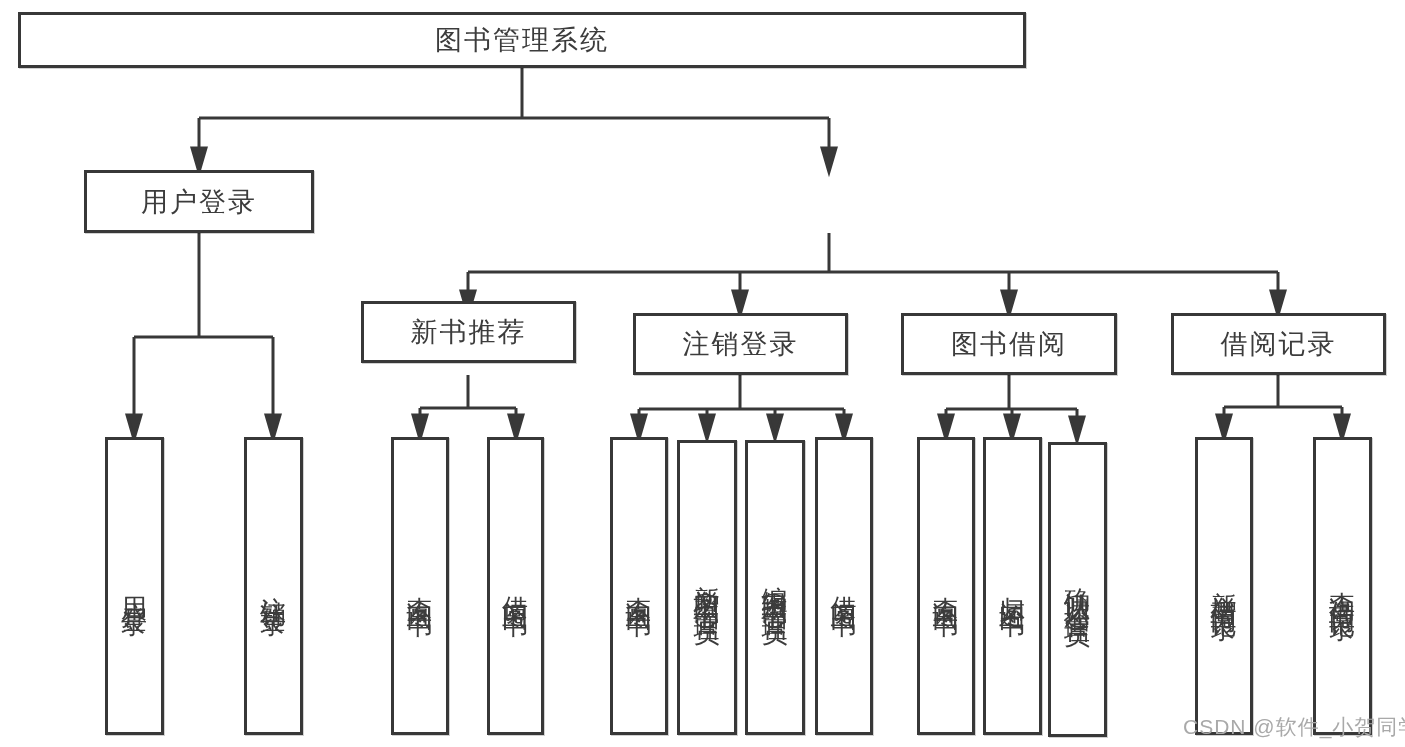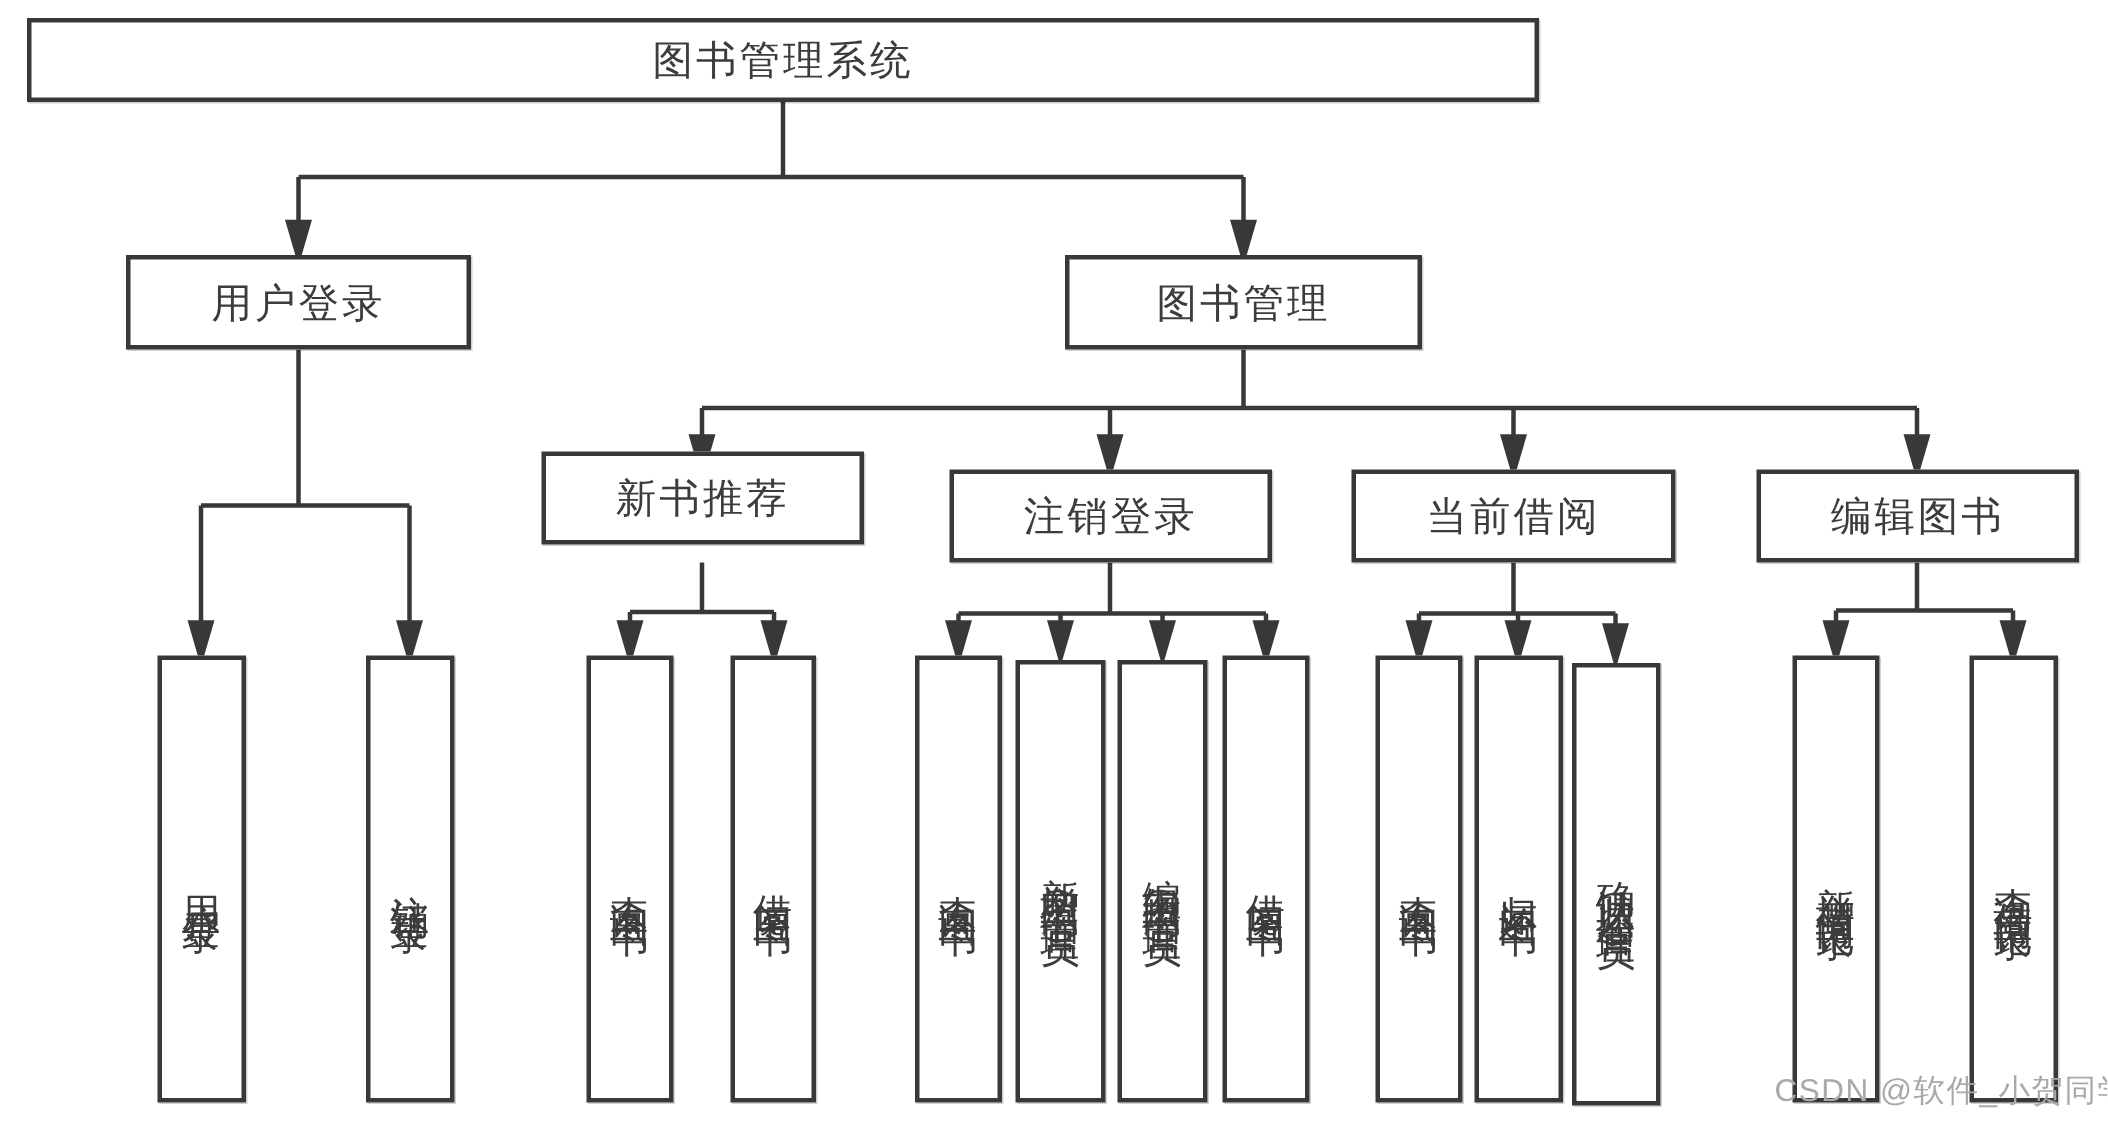--- a/index.html
+++ b/index.html
@@ -93,35 +93,32 @@
     <polygon points="1342,439 1335,415 1349,415"></polygon>
   </svg>
 
   <div class="box h" style="left:18px;top:12px;width:1008px;height:56px">
     <span>图书管理系统</span>
   </div>
 
   <div class="box h" style="left:84px;top:170px;width:230px;height:63px">
     <span>用户登录</span>
   </div>
-  <div class="box h" style="left:710px;top:170px;width:238px;height:63px">
-    <span>图书管理</span>
-  </div>
 
   <div class="box h" style="left:361px;top:301px;width:215px;height:62px">
     <span>新书推荐</span>
   </div>
   <div class="box h" style="left:633px;top:313px;width:215px;height:62px">
     <span>注销登录</span>
   </div>
   <div class="box h" style="left:901px;top:313px;width:216px;height:62px">
-    <span>当前借阅</span>
+    <span>图书借阅</span>
   </div>
   <div class="box h" style="left:1171px;top:313px;width:215px;height:62px">
-    <span>编辑图书</span>
+    <span>借阅记录</span>
   </div>
 
   <div class="box v" style="left:105px;top:437px;width:59px;height:298px">
     <span>用户登录</span>
   </div>
   <div class="box v" style="left:244px;top:437px;width:59px;height:298px">
     <span>注销登录</span>
   </div>
 
   <div class="box v" style="left:391px;top:437px;width:58px;height:298px">

